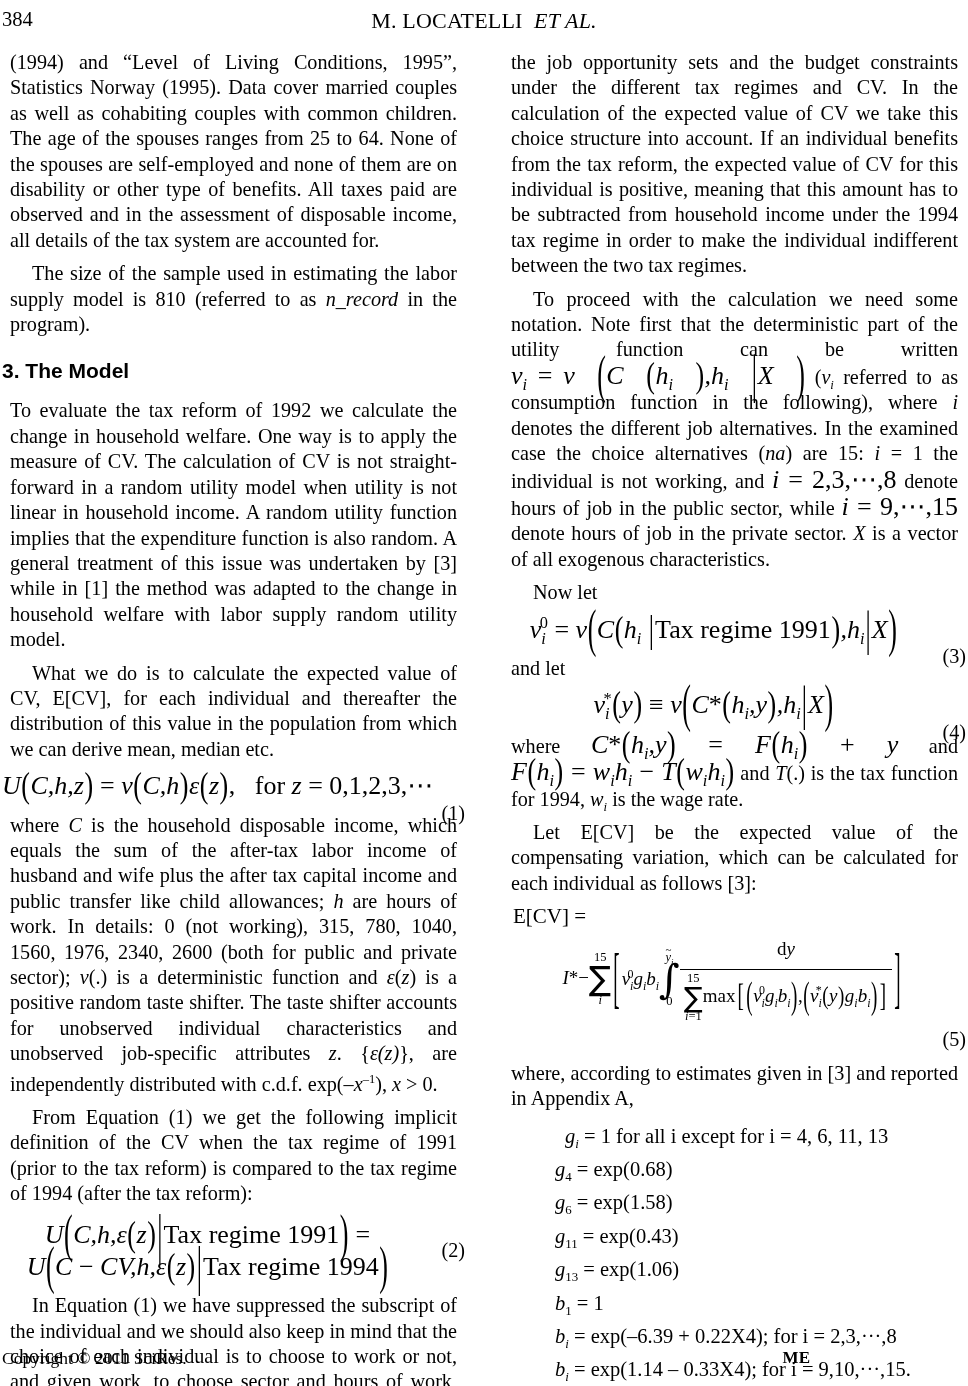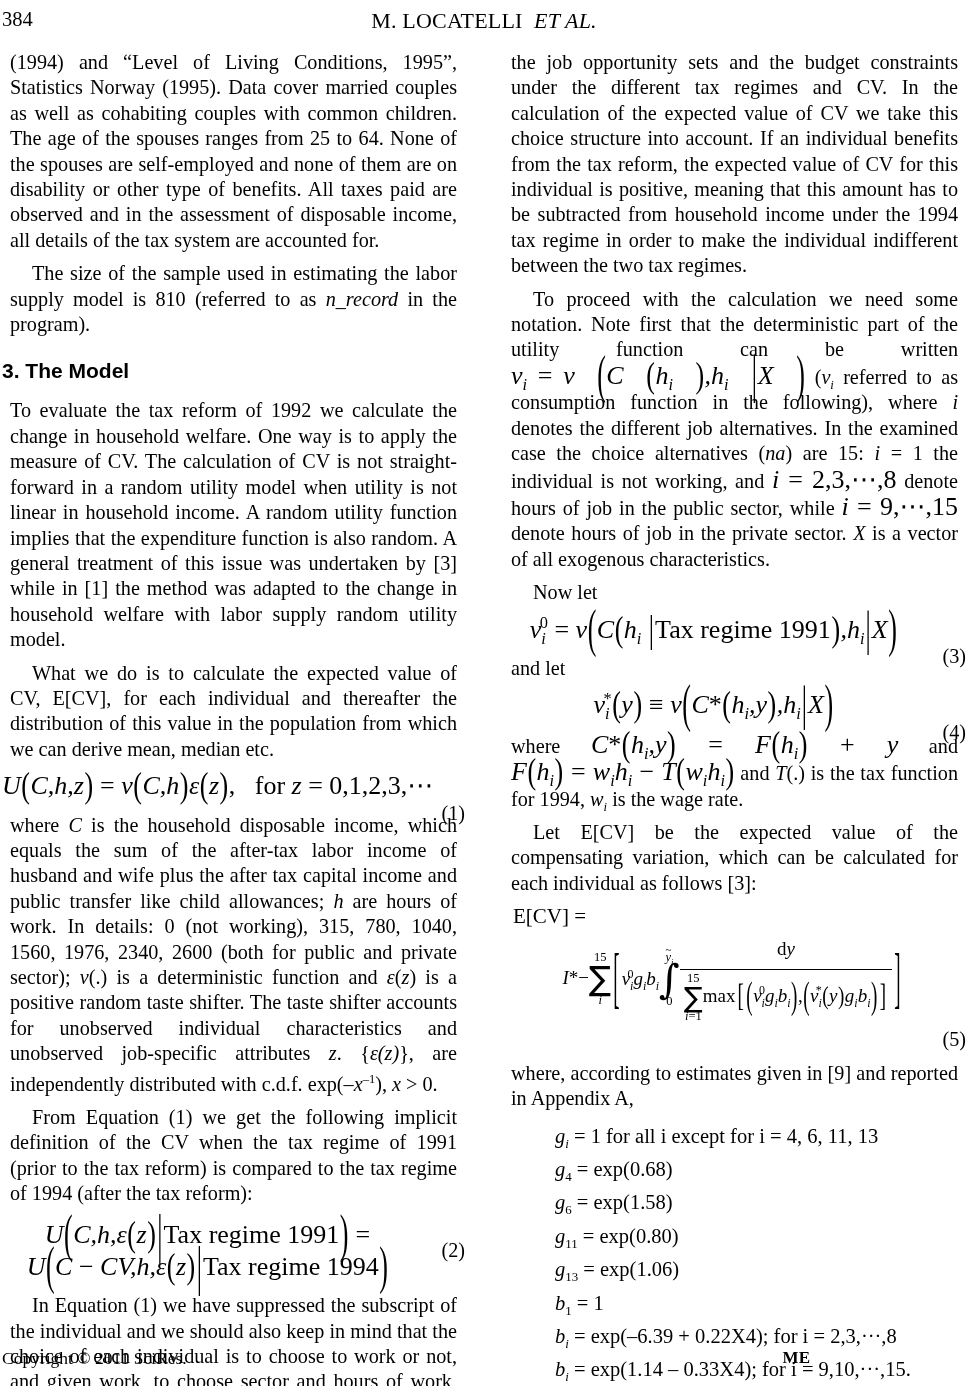--- a/index.html
+++ b/index.html
@@ -280,27 +280,27 @@
 
     <div class="eqrow" style="margin:6px 0 4px 0;">
       <span class="eqbody" style="padding:0 4px 0 0;">
         <span class="m" style="font-size:19px;">I<span class="op">*</span><span class="op">−</span><span class="bigop"><span class="lim n">15</span><span class="glyph">∑</span><span class="lim it">i</span></span><span class="brk">[</span><span style="display:inline-block; vertical-align:middle;">v<sub>i</sub><sup class="n" style="margin-left:-6px;">0</sup>g<sub>i</sub>b<sub>i</sub></span><span class="intg"><span class="lim"><span class="tilde-over"><span class="tb">~</span>y</span><sub style="font-size:70%;">i</sub></span><span class="glyph">∫</span><span class="lim n">0</span></span><span class="frac"><span class="num"><span class="op">d</span>y</span><span class="den"><span class="bigop sum2"><span class="lim n">15</span><span class="glyph">∑</span><span class="lim n" style="font-style:italic;">i<span style="font-style:normal;">=1</span></span></span><span class="op">max</span><span class="brk sm">[</span><span class="par big">(</span>v<sub>i</sub><sup class="n" style="margin-left:-6px;">0</sup>g<sub>i</sub>b<sub>i</sub><span class="par big">)</span><span class="op">,</span><span class="par big">(</span>v<sub>i</sub><sup class="n" style="margin-left:-6px;">*</sup><span class="par">(</span>y<span class="par">)</span>g<sub>i</sub>b<sub>i</sub><span class="par big">)</span><span class="brk sm">]</span></span></span><span class="brk">]</span></span>
       </span>
     </div>
     <div style="position:relative; height:26px;">
       <span class="eqnum" style="top:0;">(5)</span>
     </div>
 
-    <p>where, according to estimates given in [9] and reported in Appendix A,</p>
+    <p>where, according to estimates given in [3] and reported in Appendix A,</p>
 
     <div style="margin:12px 0 6px 0; padding-left:52px;">
-      <div class="m" style="margin:5px 0; font-size:20.5px;">g<sub>i</sub> <span style="font-style:normal;">= 1 for all i except for i = 4, 6, 11, 13</span></div>
+      <div class="m" style="margin:5px 10px; font-size:20.5px;">g<sub>i</sub> <span style="font-style:normal;">= 1 for all i except for i = 4, 6, 11, 13</span></div>
       <div class="m" style="margin:8px 0; font-size:20.5px;">g<sub class="n">4</sub> <span class="op">=</span> <span class="op">exp(0.68)</span></div>
       <div class="m" style="margin:8px 0; font-size:20.5px;">g<sub class="n">6</sub> <span class="op">=</span> <span class="op">exp(1.58)</span></div>
-      <div class="m" style="margin:8px 0; font-size:20.5px;">g<sub class="n">11</sub> <span class="op">=</span> <span class="op">exp(0.80)</span></div>
+      <div class="m" style="margin:8px 0; font-size:20.5px;">g<sub class="n">11</sub> <span class="op">=</span> <span class="op">exp(0.43)</span></div>
       <div class="m" style="margin:8px 0; font-size:20.5px;">g<sub class="n">13</sub> <span class="op">=</span> <span class="op">exp(1.06)</span></div>
       <div class="m" style="margin:8px 0; font-size:20.5px;">b<sub class="n">1</sub> <span class="op">=</span> <span class="op">1</span></div>
       <div class="m" style="margin:8px 0; font-size:20.5px;">b<sub>i</sub> <span class="op">=</span> <span class="op">exp(–6.39 + 0.22X4); for i = 2,3,···,8</span></div>
       <div class="m" style="margin:8px 0; font-size:20.5px;">b<sub>i</sub> <span class="op">=</span> <span class="op">exp(1.14 – 0.33X4); for i = 9,10,···,15.</span></div>
     </div>
 
     <p style="margin-top:14px;"><span>and </span><span class="m"><span class="tilde-over"><span class="tb">~</span>y</span><sub>i</sub></span><span> is given by the following equation:</span></p>
 
     <div class="eqrow" style="margin:10px 0 0 0;">
       <span class="eqbody"><span class="m">v<sub>i</sub><sup class="n" style="margin-left:-6px;">0</sup> <span class="op">=</span> v<sub>i</sub><sup class="n" style="margin-left:-6px;">*</sup><span class="par">(</span><span class="tilde-over"><span class="tb">~</span>y</span><sub>i</sub><span class="par">)</span></span></span>

